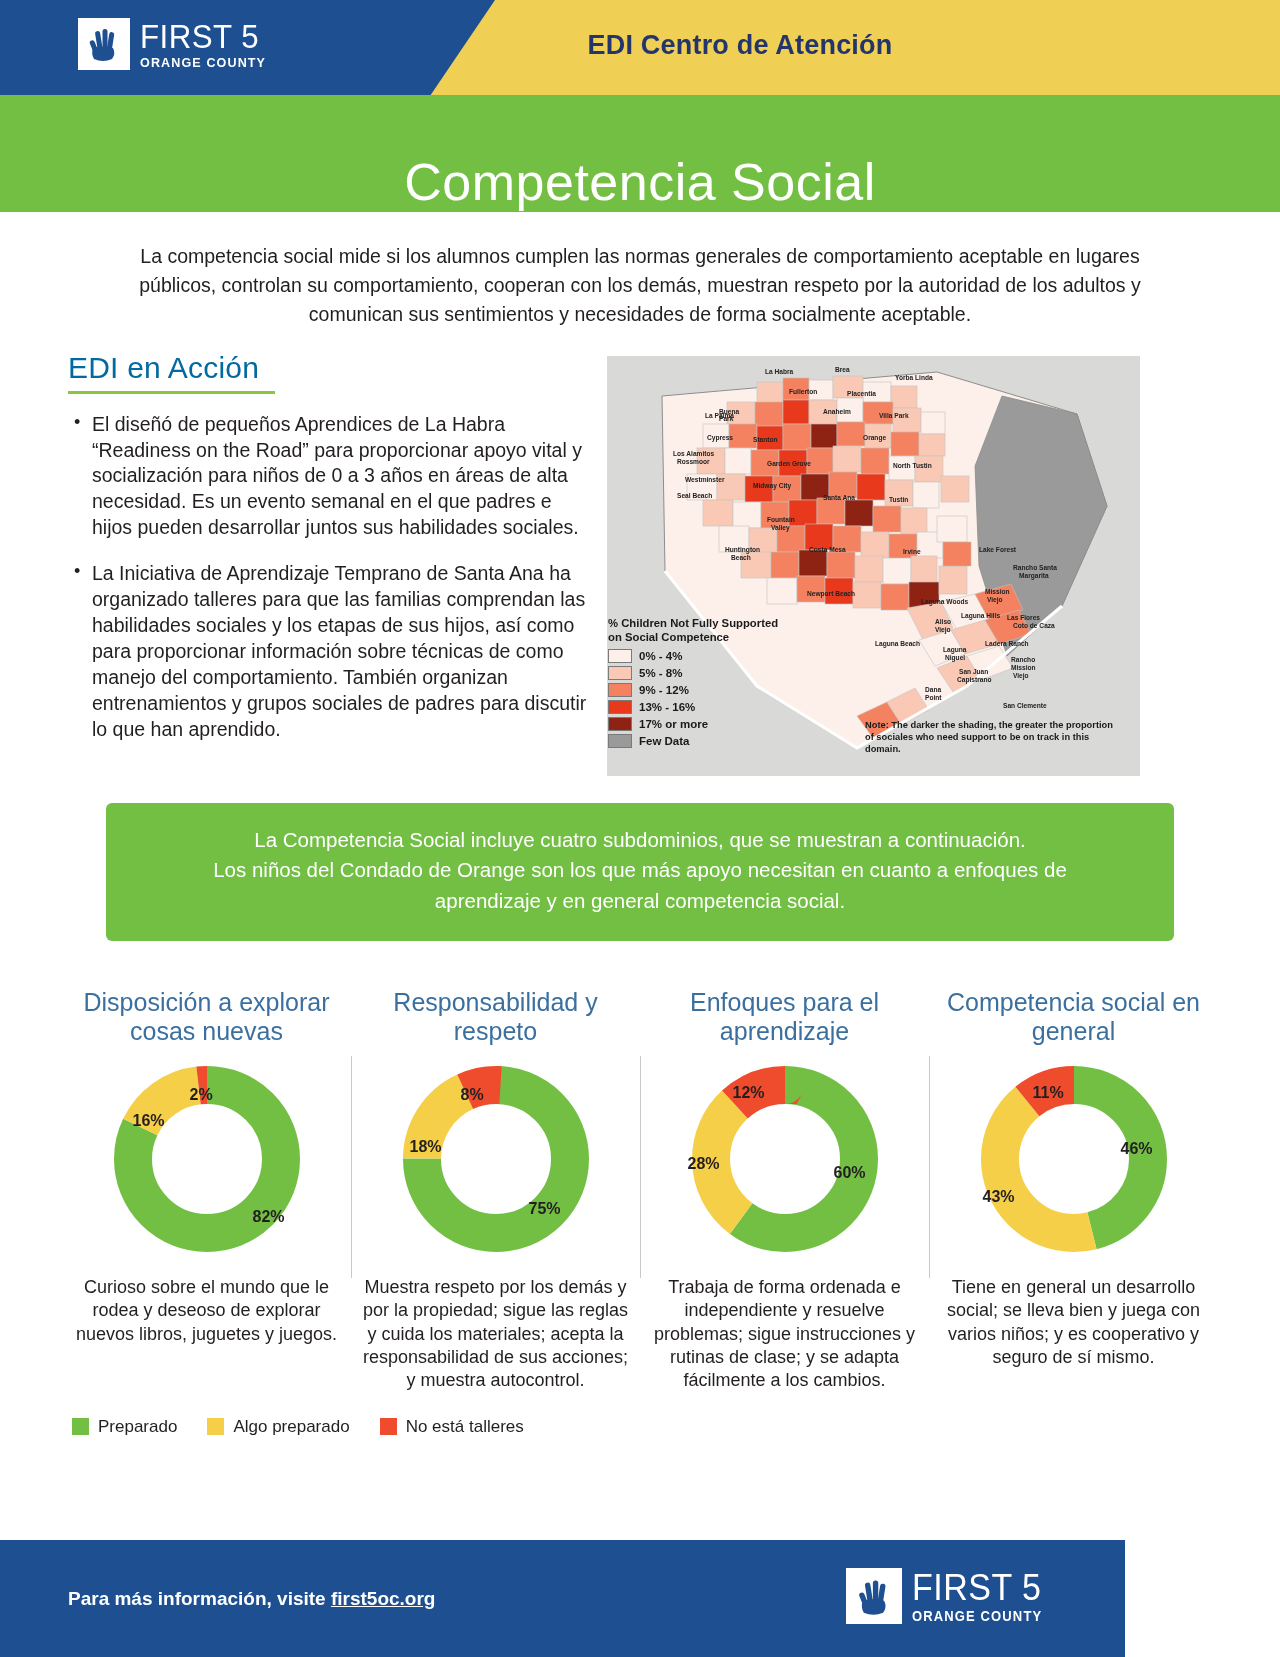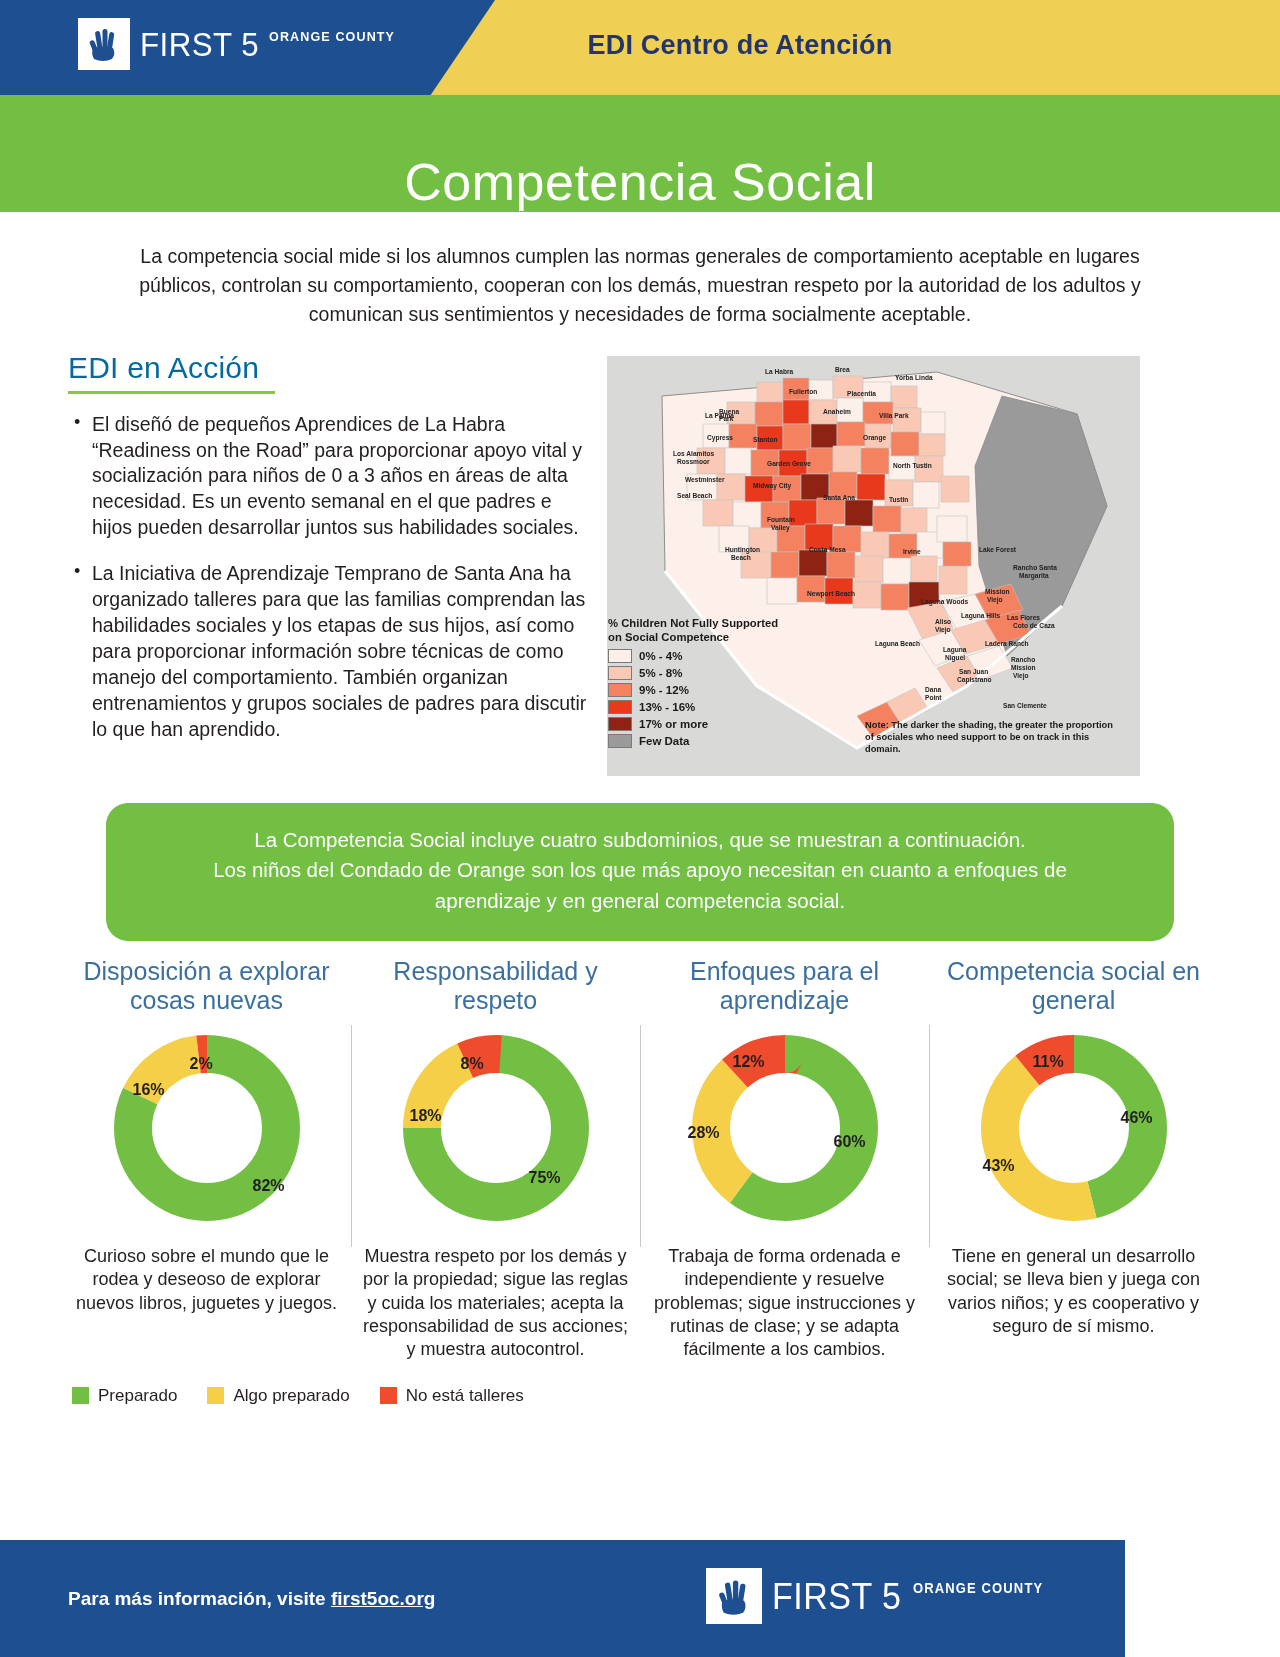--- a/index.html
+++ b/index.html
@@ -38,21 +38,21 @@
     align-items: center;
     gap: 10px;
   }
   .logo-mark {
     width: 52px; height: 52px;
     background: #ffffff;
     display: flex; align-items: center; justify-content: center;
   }
   .logo-words {
     display: flex;
-    flex-direction: row;
+    flex-direction: column;
     justify-content: center;
     line-height: 1;
   }
   .logo-first5 {
     color: #ffffff;
     font-size: 34px;
     font-weight: 400;
     letter-spacing: 0.5px;
     font-family: "Liberation Sans Narrow", "Liberation Sans", sans-serif;
     transform: scaleX(0.92);
@@ -192,33 +192,33 @@
     line-height: 1.32;
     color: #1a1a1a;
     font-weight: 600;
   }
 
   
   .callout {
     margin: 22px auto 0 auto;
     width: 1068px;
     background: #72bf44;
-    border-radius: 22px;
+    border-radius: 6px;
     padding: 22px 40px 24px 40px;
     box-sizing: border-box;
     text-align: center;
     color: #ffffff;
     font-size: 20.5px;
     line-height: 1.5;
   }
 
   
   .donuts {
     display: flex;
-    margin-top: 16px;
+    margin-top: 47px;
     padding: 0 62px;
     box-sizing: border-box;
   }
   .donut-cell {
     flex: 1 1 0;
     position: relative;
     padding: 0 8px;
     box-sizing: border-box;
     text-align: center;
   }

